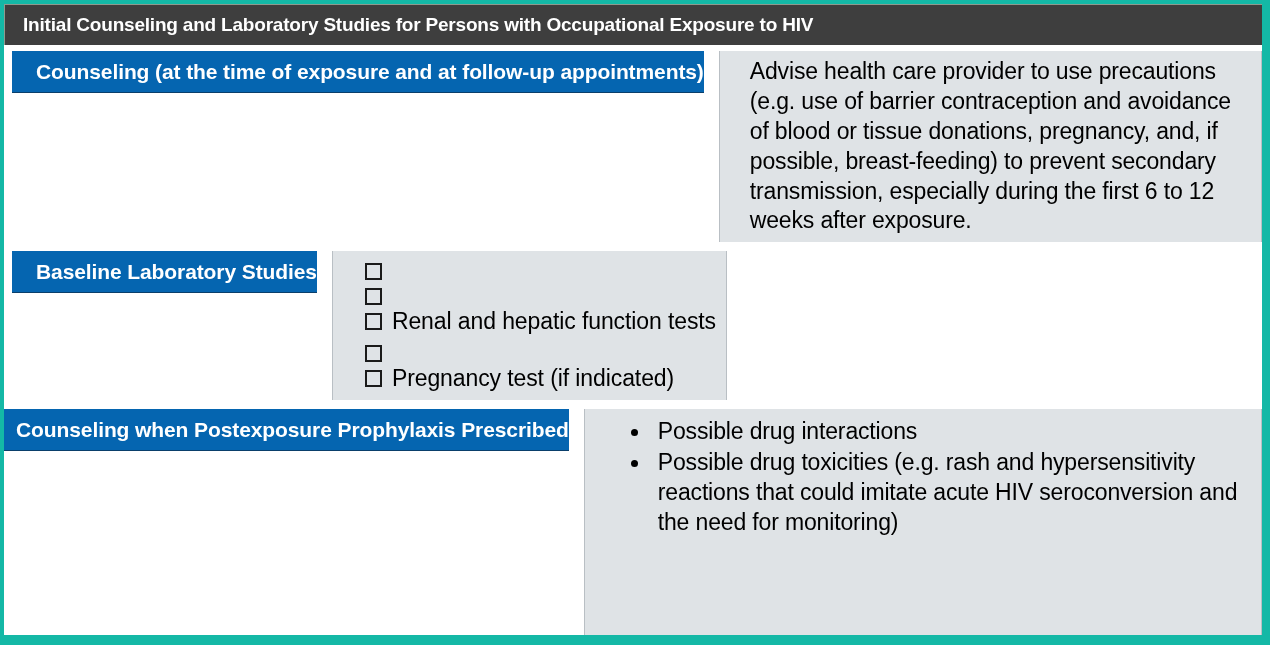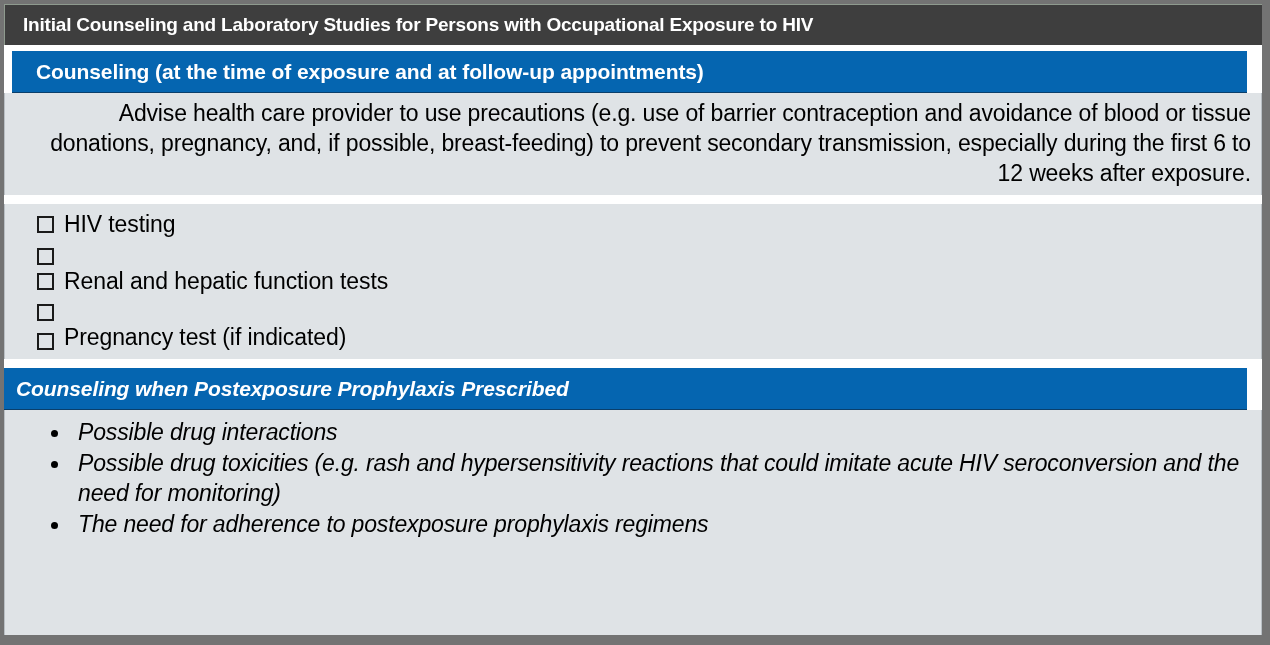--- a/index.html
+++ b/index.html
@@ -14,21 +14,21 @@
     overflow: hidden;
     font-family: "Liberation Sans", sans-serif;
   }
 
   
   .panel {
     position: relative;
     box-sizing: border-box;
     width: 1270px;
     height: 645px;
-    background: #737373;
+    background: #14b8a6;
     padding: 4px 8px 10px 4px;
   }
 
   .panel-inner {
     box-sizing: border-box;
     width: 100%;
     height: 100%;
     background: #ffffff;
     display: flex;
     flex-direction: column;
@@ -55,21 +55,20 @@
   }
 
   .title-gap {
     flex: 0 0 6px;
     background: #ffffff;
   }
 
   
   .section {
     display: flex;
-    flex-direction: column;
   }
 
   .section-header {
     box-sizing: border-box;
     background: #0565b0;
     color: #ffffff;
     height: 42px;
     display: flex;
     align-items: center;
     border-bottom: 1px solid #0a3f6b;
@@ -107,36 +106,35 @@
   .section-gap {
     height: 9px;
     background: #ffffff;
   }
 
   
   .para {
     margin: 0;
     padding: 0;
     letter-spacing: -0.15px;
-    text-align: right;
   }
 
   
   ul.check-list {
     list-style: none;
     margin: 0;
     padding: 0;
   }
   ul.check-list > li {
     display: flex;
     align-items: flex-start;
     margin: 0 0 2px 0;
     padding: 0;
   }
-  ul.check-list > li:last-child { margin-bottom: 0; align-items: center; }
+  ul.check-list > li:last-child { margin-bottom: 0; }
 
   .checkbox-icon {
     flex: 0 0 auto;
     width: 17px;
     height: 17px;
     box-sizing: border-box;
     border: 2px solid #1a1a1a;
     background: transparent;
     margin: 6px 10px 0 2px;
   }
@@ -181,25 +179,27 @@
         <span class="header-text">Counseling (at the time of exposure and at follow-up appointments)</span>
       </div>
       <div class="section-body">
         <p class="para">Advise health care provider to use precautions (e.g. use of barrier contraception and avoidance of blood or tissue donations, pregnancy, and, if possible, breast-feeding) to prevent secondary transmission, especially during the first 6 to 12 weeks after exposure.</p>
       </div>
     </div>
 
     <div class="section-gap"></div>
 
     <div class="section">
+      <div class="section-header indent">
+        <span class="header-text">Baseline Laboratory Studies</span>
+      </div>
       <div class="section-body">
         <ul class="check-list">
           <li>
             <span class="checkbox-icon"></span>
-            <span class="check-label">HIV testing</span>
           </li>
           <li>
             <span class="checkbox-icon"></span>
           </li>
           <li>
             <span class="checkbox-icon"></span>
             <span class="check-label">Renal and hepatic function tests</span>
           </li>
           <li>
             <span class="checkbox-icon"></span>
@@ -207,36 +207,32 @@
           <li>
             <span class="checkbox-icon"></span>
             <span class="check-label">Pregnancy test (if indicated)</span>
           </li>
         </ul>
       </div>
     </div>
 
     <div class="section-gap"></div>
 
-    <div class="section" style="flex:1 1 auto; display:flex; flex-direction:column;font-style:italic;">
+    <div class="section" style="flex:1 1 auto; display:flex; flex-direction:row;">
       <div class="section-header flush">
         <span class="header-text">Counseling when Postexposure Prophylaxis Prescribed</span>
       </div>
       <div class="section-body" style="flex:1 1 auto;">
         <ul class="bullet-list">
           <li>
             <span class="bullet-dot"></span>
             <span class="bullet-text">Possible drug interactions</span>
           </li>
           <li>
             <span class="bullet-dot"></span>
             <span class="bullet-text">Possible drug toxicities (e.g. rash and hypersensitivity reactions that could imitate acute HIV seroconversion and the need for monitoring)</span>
           </li>
-          <li>
-            <span class="bullet-dot"></span>
-            <span class="bullet-text">The need for adherence to postexposure prophylaxis regimens</span>
-          </li>
         </ul>
       </div>
     </div>
 
   </div>
 </div>
 
 </body></html>

